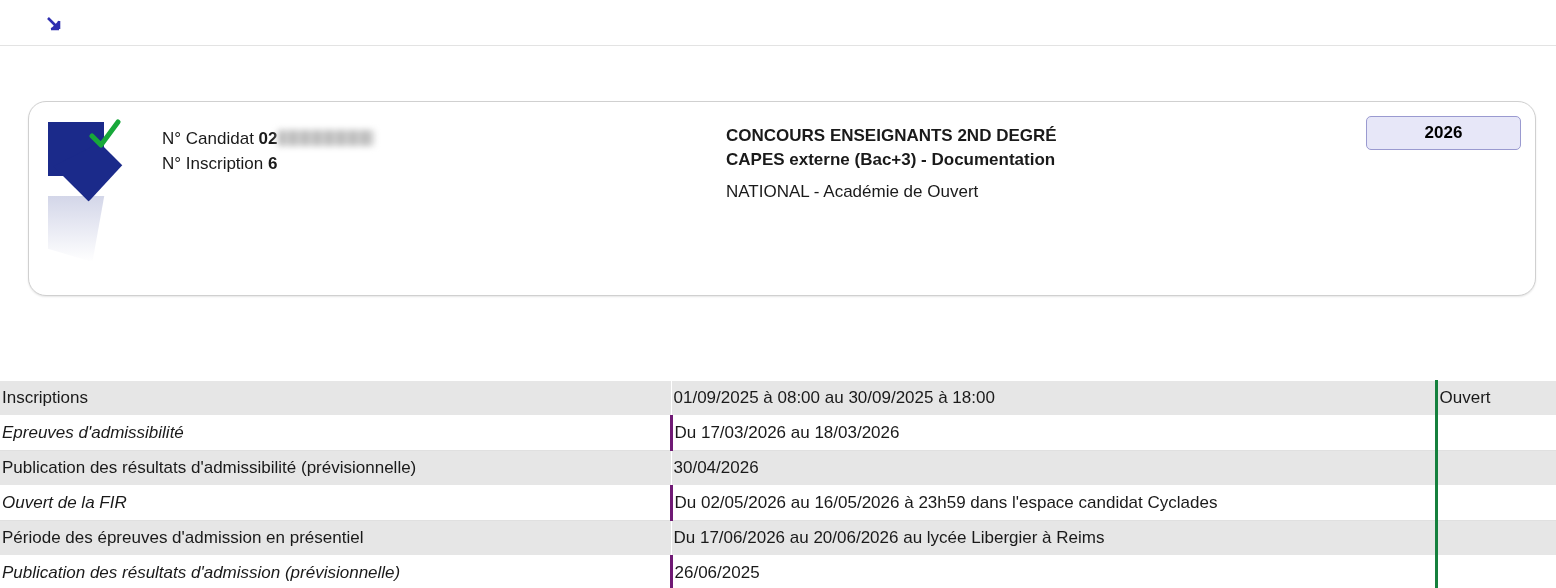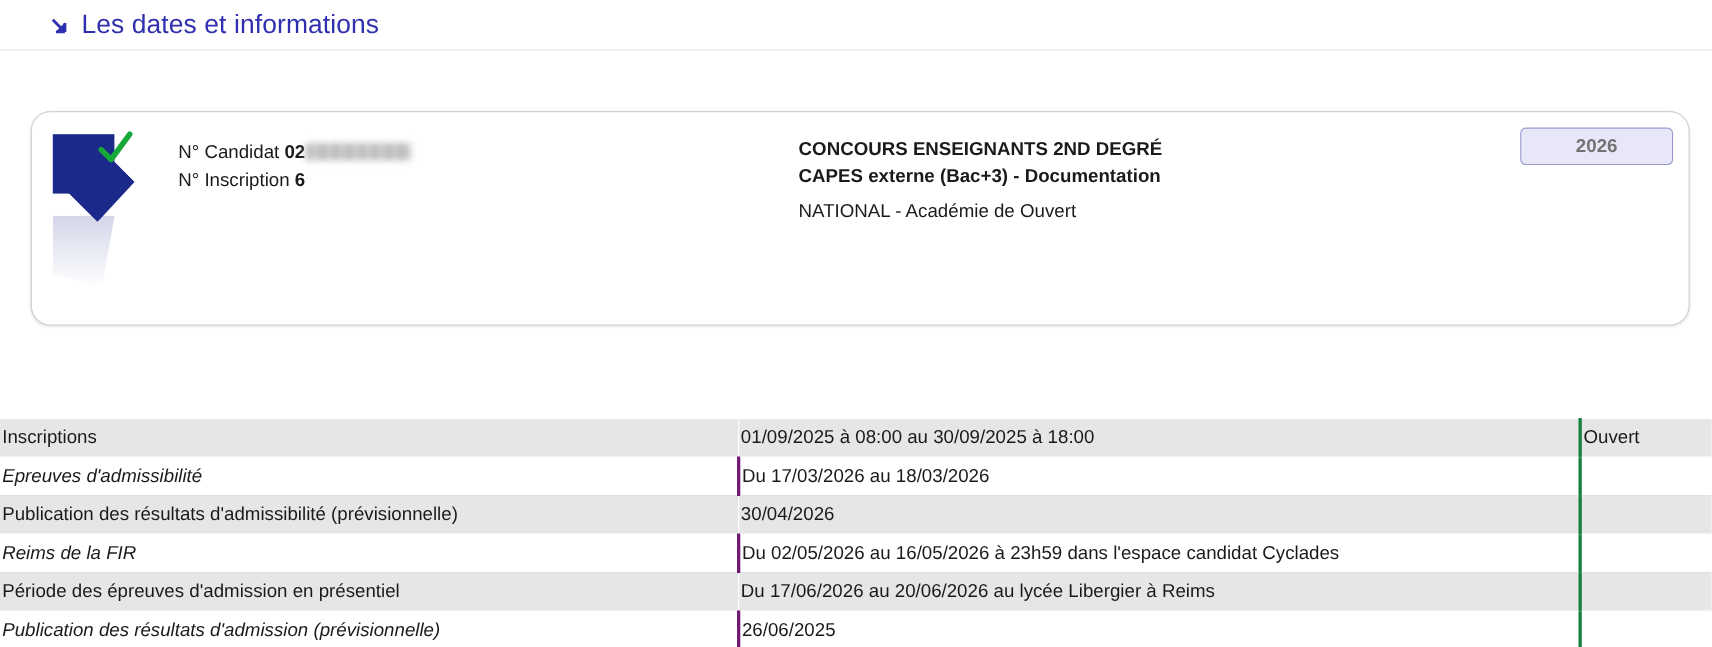--- a/index.html
+++ b/index.html
@@ -118,31 +118,31 @@
     font-size: 17px;
     line-height: 24px;
   }
   .card-exam .bold { font-weight: 700; }
   .card-exam .loc { margin-top: 8px; display: block; font-weight: 400; }
 
   .year-badge {
     position: absolute;
     right: 14px;
     top: 14px;
-    width: 139px;
+    width: 155px;
     height: 34px;
     border: 1px solid #9a9ad0;
     border-radius: 5px;
     background: #e7e7f8;
     display: flex;
     align-items: center;
     justify-content: center;
     font-size: 17px;
     font-weight: 700;
-    color: #737373;
+    color: #000000;
   }
 
   
   .table-wrap {
     position: absolute;
     left: 0;
     top: 380px;
     width: 1556px;
   }
   table.dates {
@@ -168,21 +168,20 @@
 </head>
 <body>
 
 <div class="page-header">
   <span class="header-arrow">
     <svg width="22" height="22" viewBox="0 0 22 22">
       <path d="M4 5 L15 16 M15 16 L15 8 M15 16 L7 16" stroke="#2f2fb0" stroke-width="2.6" fill="none"></path>
       <path d="M15 16 L15 7.5 L6.5 16 Z" fill="#2f2fb0"></path>
     </svg>
   </span>
-  <span class="page-title">Les dates et informations</span>
 </div>
 
 <div class="card-wrap">
   <div class="card">
 
     <div class="card-logo">
       <div class="logo-square"></div>
       <div class="logo-pen"></div>
       <span class="logo-check">
         <svg width="34" height="34" viewBox="0 0 34 34">
@@ -225,21 +224,21 @@
         <td class="c-label">Epreuves d'admissibilité</td>
         <td class="c-value">Du 17/03/2026 au 18/03/2026</td>
         <td class="c-status"></td>
       </tr>
       <tr class="odd">
         <td class="c-label">Publication des résultats d'admissibilité (prévisionnelle)</td>
         <td class="c-value">30/04/2026</td>
         <td class="c-status"></td>
       </tr>
       <tr class="even">
-        <td class="c-label">Reims de la FIR</td>
+        <td class="c-label">Ouvert de la FIR</td>
         <td class="c-value">Du 02/05/2026 au 16/05/2026 à 23h59 dans l'espace candidat Cyclades</td>
         <td class="c-status"></td>
       </tr>
       <tr class="odd">
         <td class="c-label">Période des épreuves d'admission en présentiel</td>
         <td class="c-value">Du 17/06/2026 au 20/06/2026 au lycée Libergier à Reims</td>
         <td class="c-status"></td>
       </tr>
       <tr class="even">
         <td class="c-label">Publication des résultats d'admission (prévisionnelle)</td>

